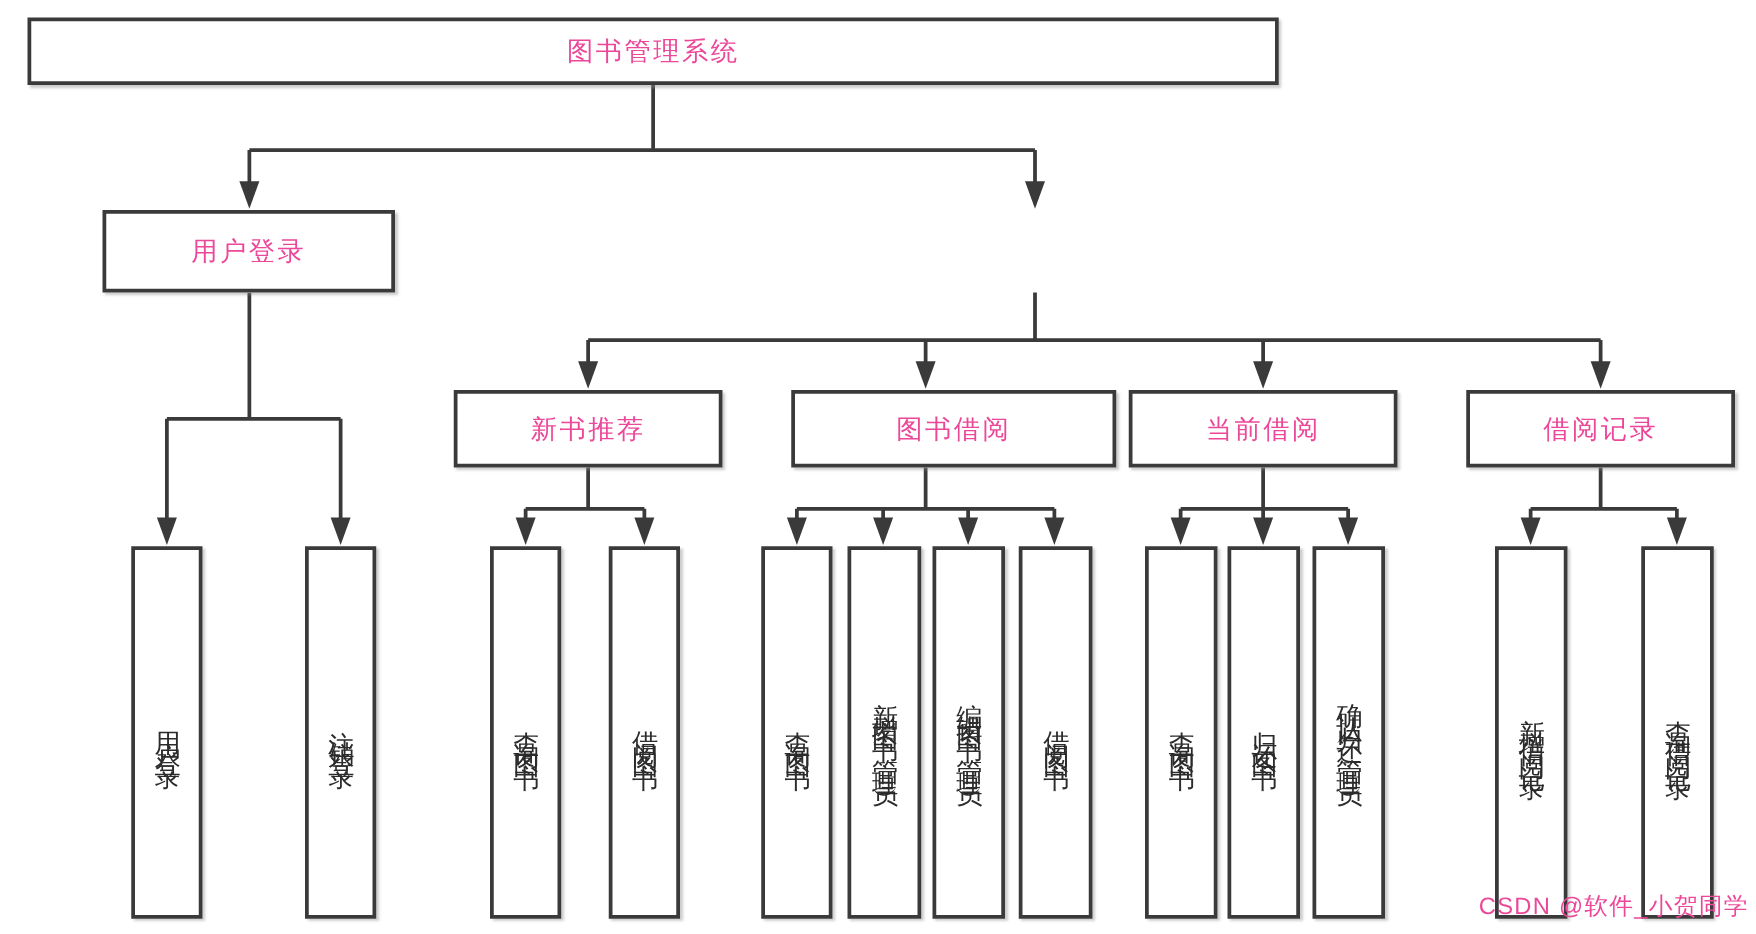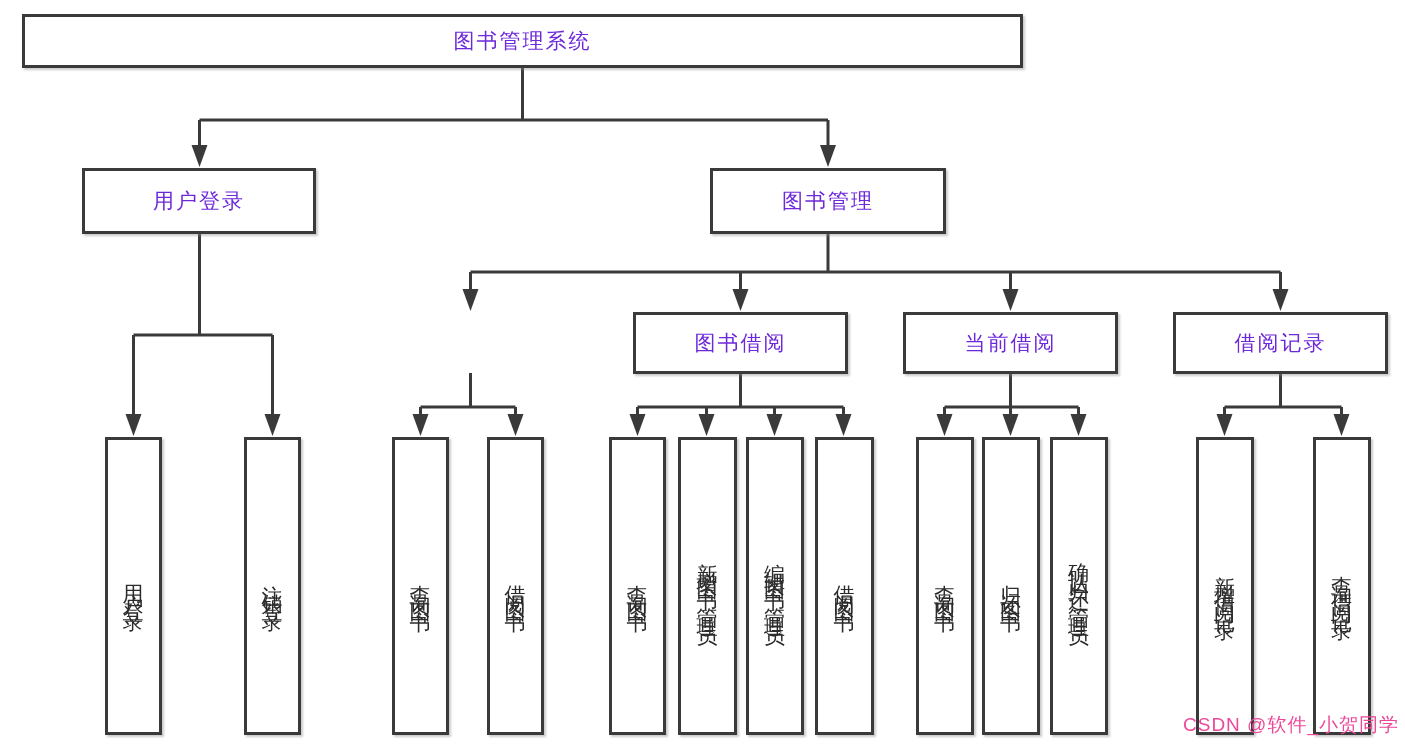--- a/index.html
+++ b/index.html
@@ -25,21 +25,21 @@
     box-sizing: border-box;
     box-shadow: 2px 2px 2px rgba(140,140,140,0.45);
     display: flex;
     align-items: center;
     justify-content: center;
     z-index: 2;
   }
   .hbox span {
     font-size: 21px;
     letter-spacing: 2px;
-    color: #6d28d9;
+    color: #ec4899;
     white-space: nowrap;
   }
   .vbox { top: 437px; height: 298px; }
   .vbox span {
     writing-mode: vertical-rl;
     text-orientation: mixed;
     font-size: 21px;
     letter-spacing: 9px;
     color: #2b2b2b;
     line-height: 1;
@@ -103,25 +103,25 @@
     </g>
   </svg>
 
   <div class="node hbox" style="left:22px; top:14px; width:1001px; height:54px;">
     <span>图书管理系统</span>
   </div>
 
   <div class="node hbox" style="left:82px; top:168px; width:234px; height:66px;">
     <span>用户登录</span>
   </div>
-  <div class="node hbox" style="left:710px; top:168px; width:236px; height:66px;">
-    <span>图书管理</span>
+
+  <div class="node hbox" style="left:363px; top:312px; width:215px; height:62px;">
+    <span>新书推荐</span>
   </div>
-
-  <div class="node hbox" style="left:633px; top:312px; width:215px; height:62px;">
+  <div class="node hbox" style="left:633px; top:312px; width:260px; height:62px;">
     <span>图书借阅</span>
   </div>
   <div class="node hbox" style="left:1173px; top:312px; width:215px; height:62px;">
     <span>借阅记录</span>
   </div>
   <div class="node hbox" style="left:903px; top:312px; width:215px; height:62px;">
     <span>当前借阅</span>
   </div>
 
   <div class="node vbox" style="left:105px; width:57px;">

